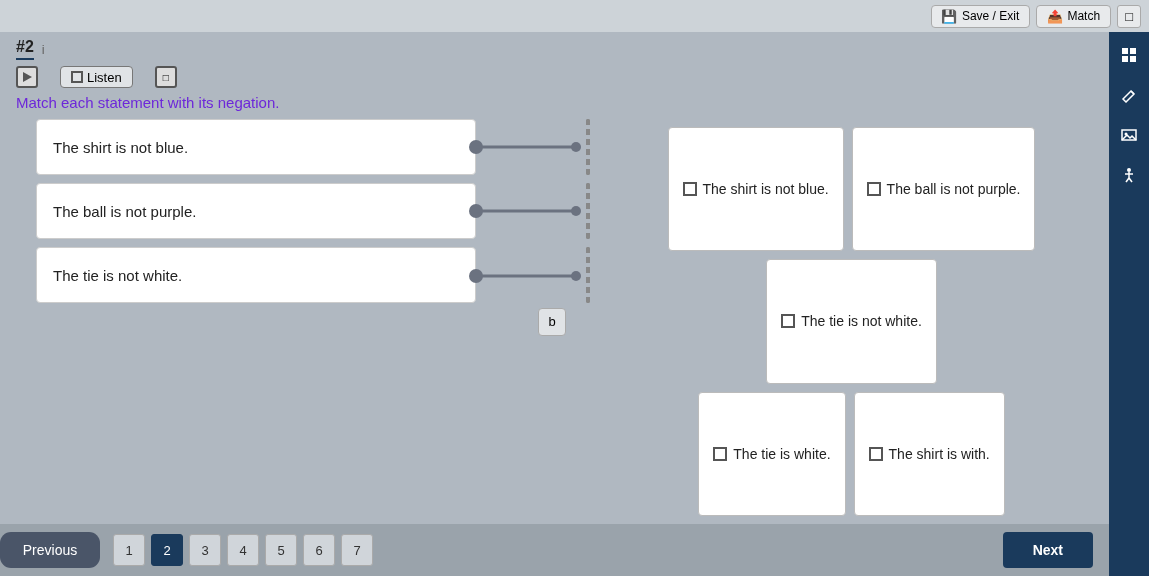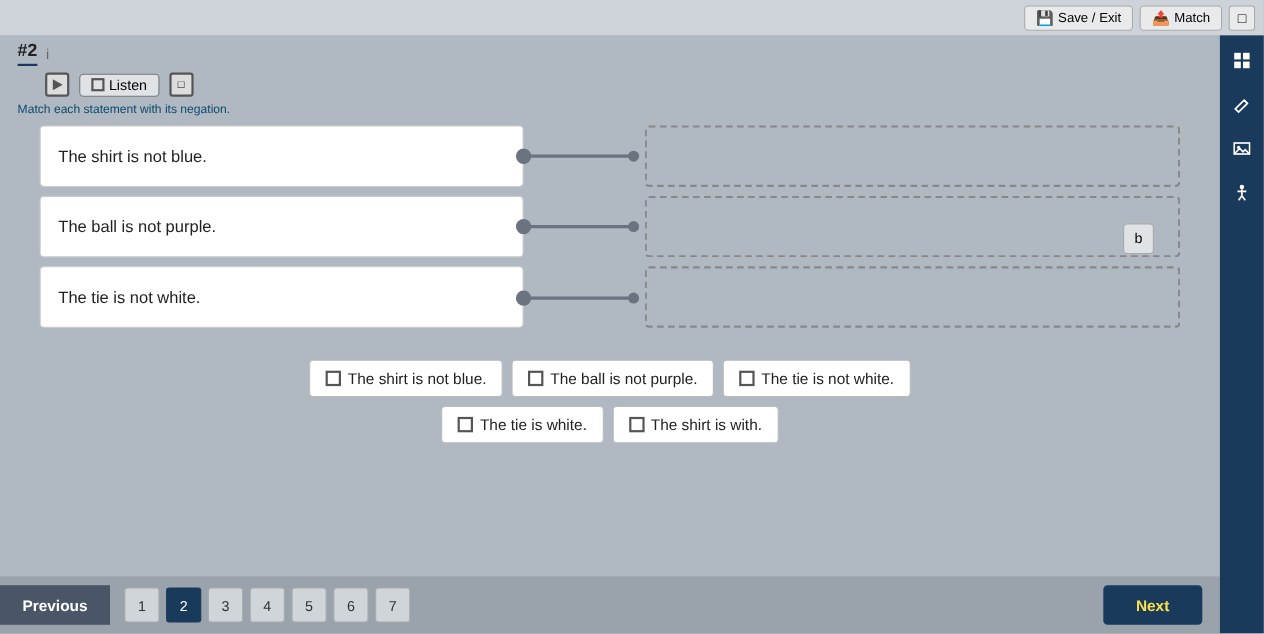--- a/index.html
+++ b/index.html
@@ -102,24 +102,22 @@
     }
     .info-icon {
       color: #666;
       font-size: 13px;
       cursor: pointer;
     }
 
     
     .listen-bar {
       display: flex;
-      align-items: center;
       padding: 2px 16px 6px;
-      gap: 9px;
-      margin-left: 25px;
+      gap: 22px;
     }
     .listen-icon-box {
       width: 22px;
       height: 22px;
       border: 2px solid #555;
       border-radius: 3px;
       display: flex;
       align-items: center;
       justify-content: center;
       cursor: pointer;
@@ -144,30 +142,30 @@
       display: flex;
       align-items: center;
       justify-content: center;
       cursor: pointer;
       background: #ddd;
     }
 
     
     .instructions {
       padding: 0 16px 8px;
-      font-size: 11px;
-      color: #0c4a6e;
+      font-size: 15px;
+      color: #6d28d9;
     }
 
     
     .match-area {
       flex: 1;
       padding: 0 16px;
       display: flex;
-      flex-direction: column;
+      flex-direction: row;
       gap: 0;
       position: relative;
     }
 
     
     .left-items {
       display: flex;
       flex-direction: column;
       gap: 8px;
       width: 440px;
@@ -238,23 +236,23 @@
       height: 52px;
       flex-shrink: 0;
       gap: 0;
     }
     .nav-prev-btn {
       background: #4a5568;
       color: white;
       border: none;
       padding: 10px 20px;
       font-size: 14px;
-      font-weight: bold;
-      cursor: pointer;
-      border-radius: 0;
+      font-weight: normal;
+      cursor: pointer;
+      border-radius: 11px;
       height: 100%;
       min-width: 100px;
     }
     .page-num-btn {
       background: #d0d5da;
       border: 1px solid #aaa;
       color: #333;
       width: 32px;
       height: 32px;
       font-size: 13px;
@@ -271,21 +269,21 @@
       border-color: #1a3a5c;
     }
     .page-nums {
       display: flex;
       align-items: center;
       padding: 0 10px;
       flex: 1;
     }
     .nav-next-btn {
       background: #1a3a5c;
-      color: #fde047;
+      color: #ffffff;
       border: none;
       padding: 10px 30px;
       font-size: 14px;
       font-weight: bold;
       cursor: pointer;
       border-radius: 4px;
       margin-right: 16px;
     }
 
     

